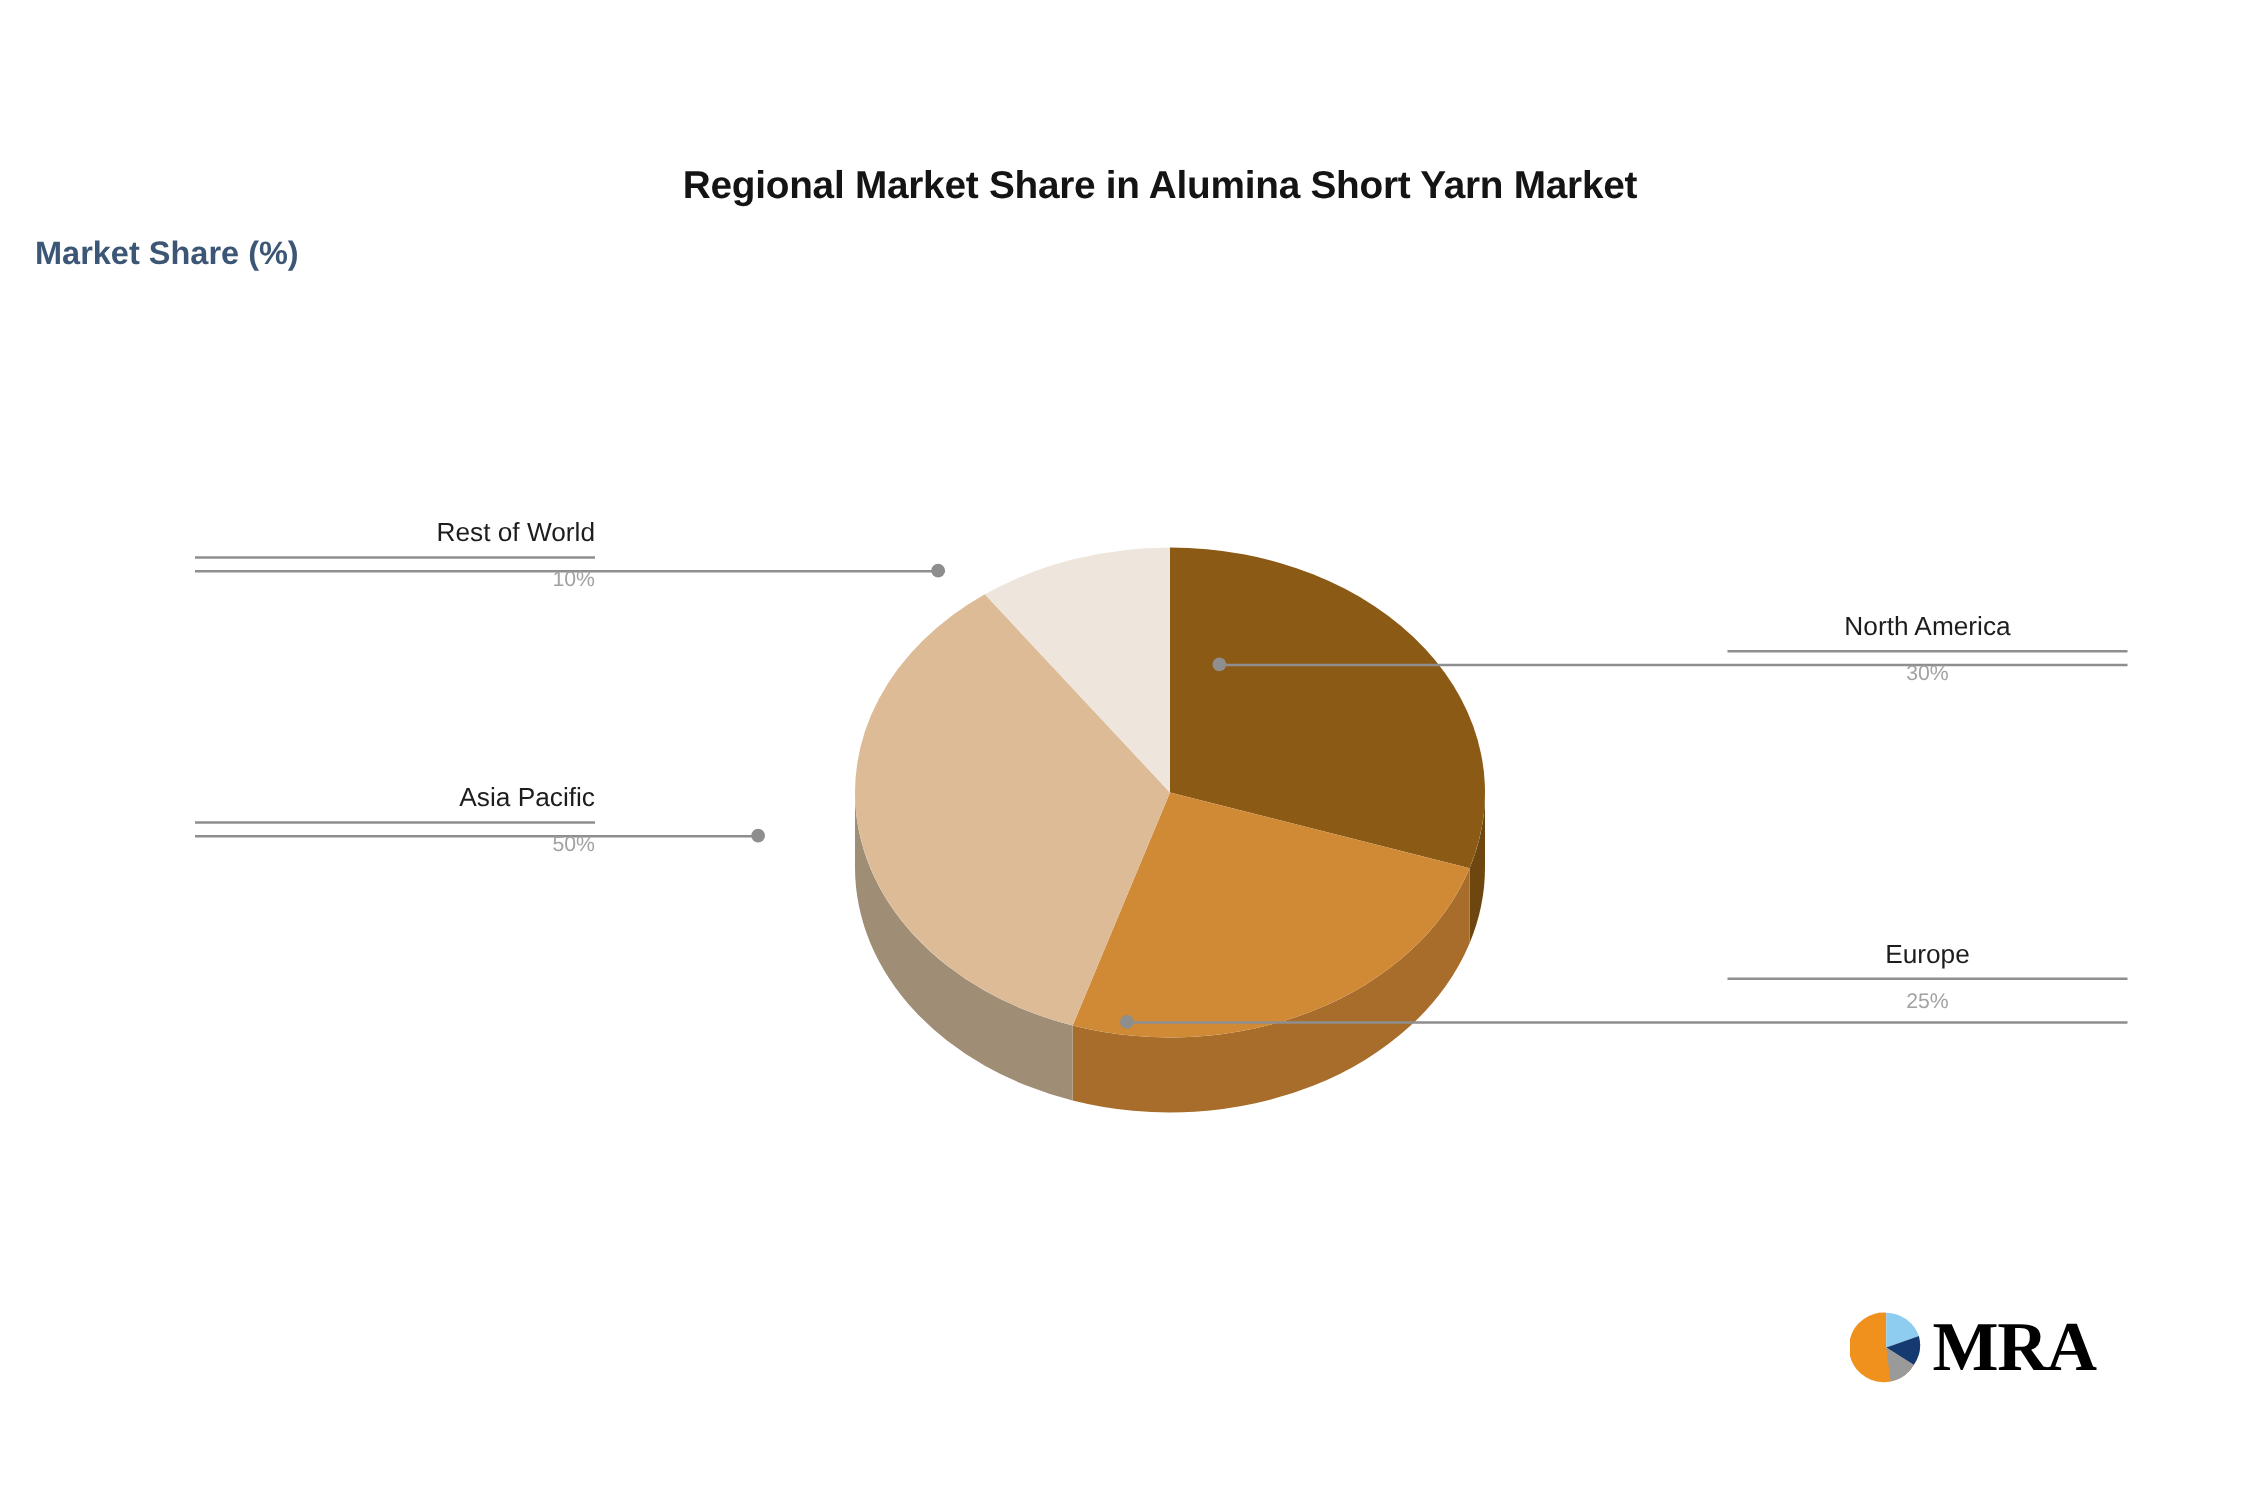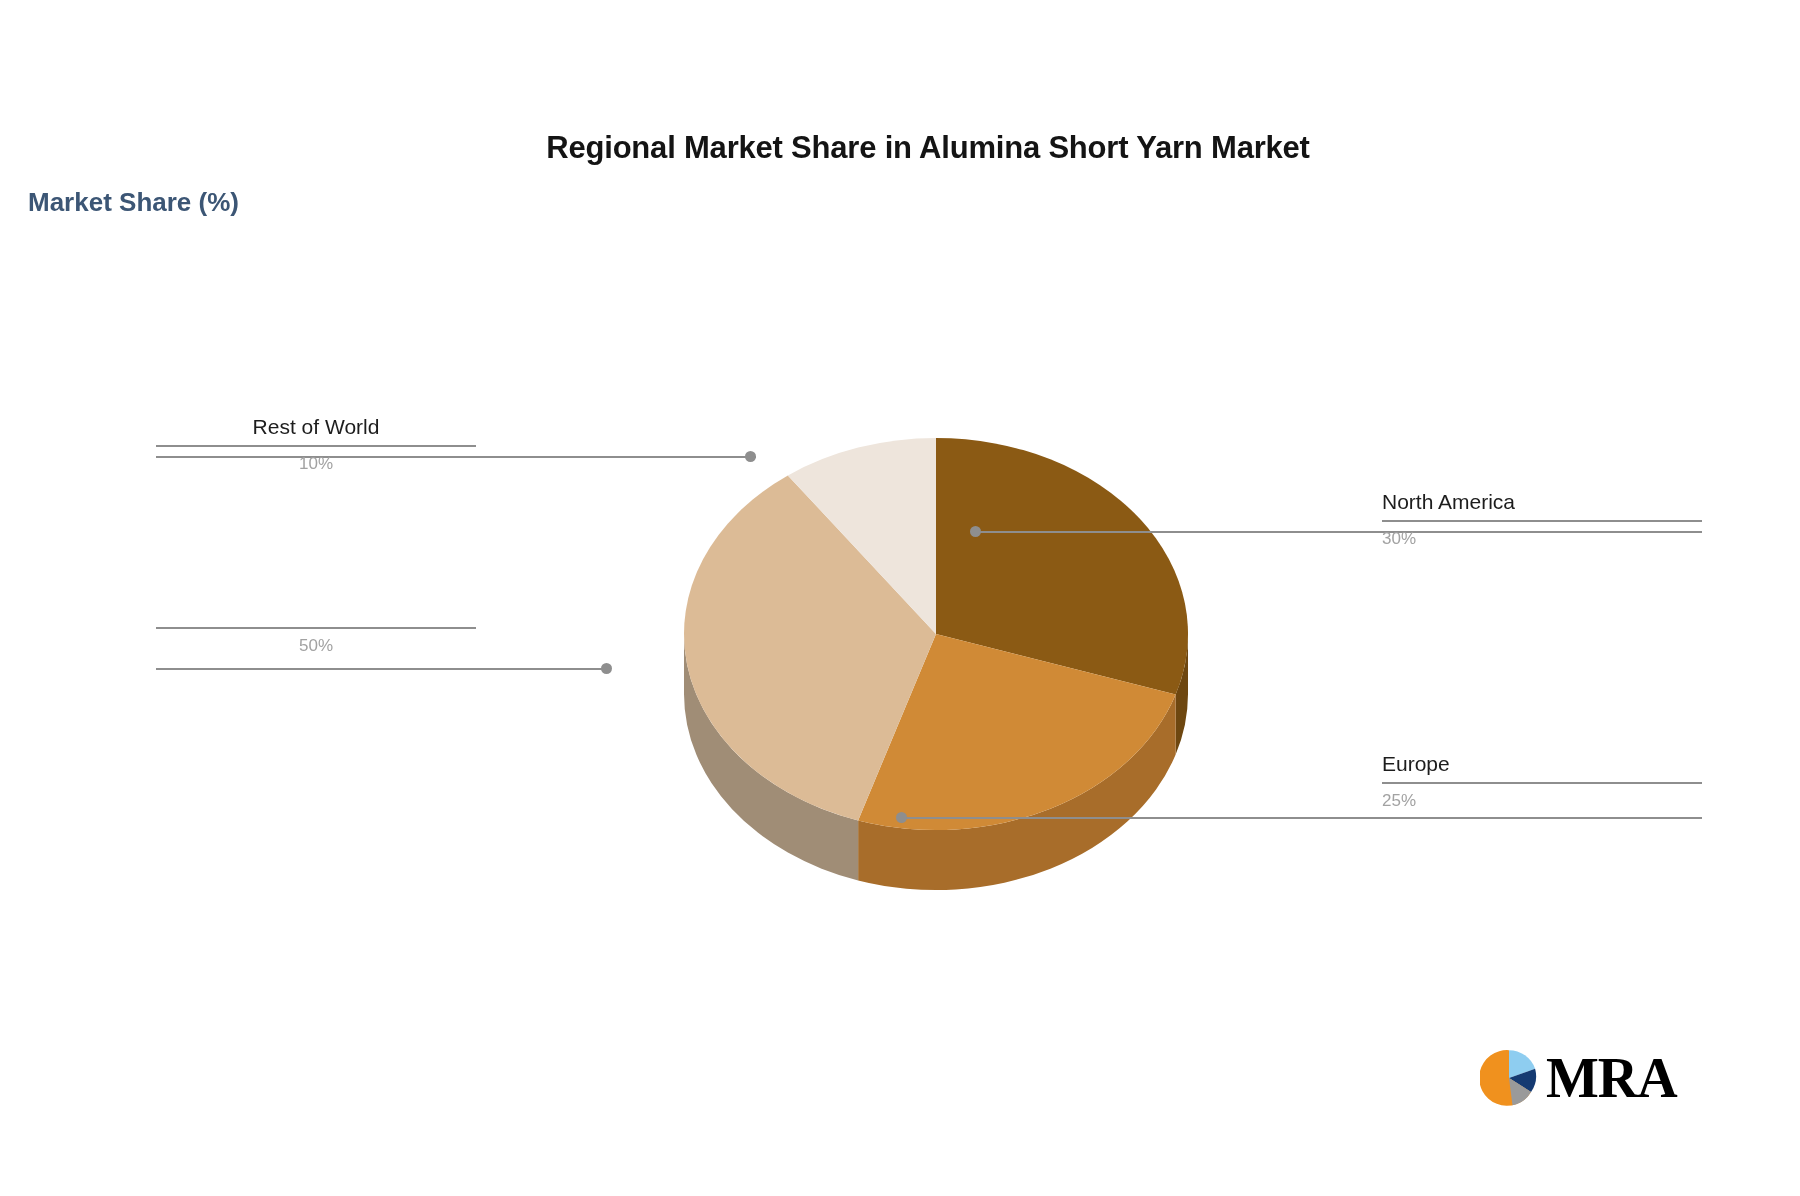--- a/index.html
+++ b/index.html
@@ -67,22 +67,22 @@
     height: 2px;
     background: #8e8e8e;
     width: 100%;
   }
   .label .lab-val {
     font-size: 17px;
     color: #a2a2a2;
     padding-top: 7px;
     line-height: 1.15;
   }
-  .label.left { text-align: center; }
-  .label.right { text-align: left; }
+  .label.left { text-align: right; }
+  .label.right { text-align: center; }
 
   
   .leader {
     position: absolute;
     height: 2px;
     background: #8e8e8e;
   }
   .leader-dot {
     position: absolute;
     width: 11px;
@@ -151,20 +151,21 @@
   <div class="leader" style="left:872px; top:817px; width:802px;"></div>
   <div class="leader-dot" style="left:868px; top:812px;"></div>
 
   <div class="label left" style="left:128px; top:415px; width:320px;">
     <div class="lab-name">Rest of World</div>
     <div class="lab-rule"></div>
     <div class="lab-val">10%</div>
   </div>
 
   <div class="label left" style="left:128px; top:627px; width:320px;">
+    <div class="lab-name">Asia Pacific</div>
     <div class="lab-rule"></div>
     <div class="lab-val">50%</div>
   </div>
 
   <div class="label right" style="left:1354px; top:490px; width:320px;">
     <div class="lab-name">North America</div>
     <div class="lab-rule"></div>
     <div class="lab-val">30%</div>
   </div>
 

